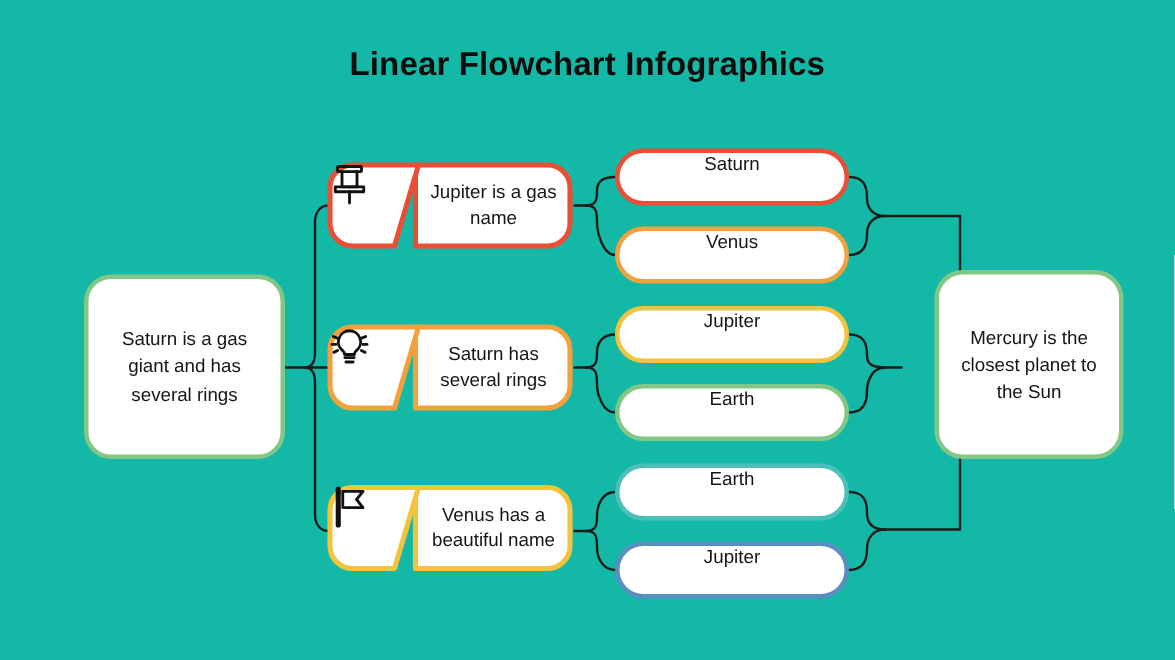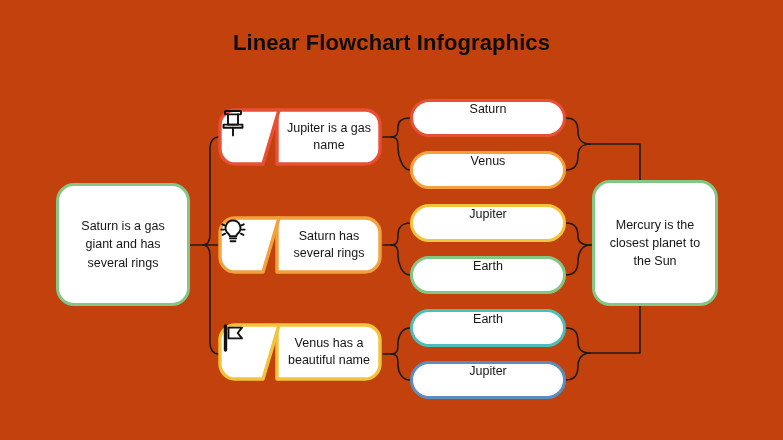--- a/index.html
+++ b/index.html
@@ -4,21 +4,21 @@
 <style>
   html, body {
     margin: 0;
     padding: 0;
     background: #ffffff;
   }
   #canvas {
     position: relative;
     width: 783px;
     height: 440px;
-    background: #c2410c;
+    background: #14b8a6;
     font-family: "Liberation Sans", sans-serif;
     overflow: hidden;
   }
 
   
   #title {
     position: absolute;
     left: 0;
     top: 30px;
     width: 783px;
@@ -55,21 +55,21 @@
     display: flex;
     align-items: center;
     justify-content: center;
     text-align: center;
     font-size: 12.5px;
     line-height: 1.45;
     color: #151515;
     padding: 6px 14px;
   }
   #node-start { left: 56px;  top: 183px; width: 134px; height: 123px; }
-  #node-end   { left: 592px; top: 180px; width: 126px; height: 126px; }
+  #node-end   { left: 623px; top: 180px; width: 126px; height: 126px; border-radius: 19px; }
 
   
   .tag-node {
     position: absolute;
     width: 166px;
     height: 60px;
   }
   .tag-node svg { position: absolute; left: 0; top: 0; }
   .tag-label {
     position: absolute;

